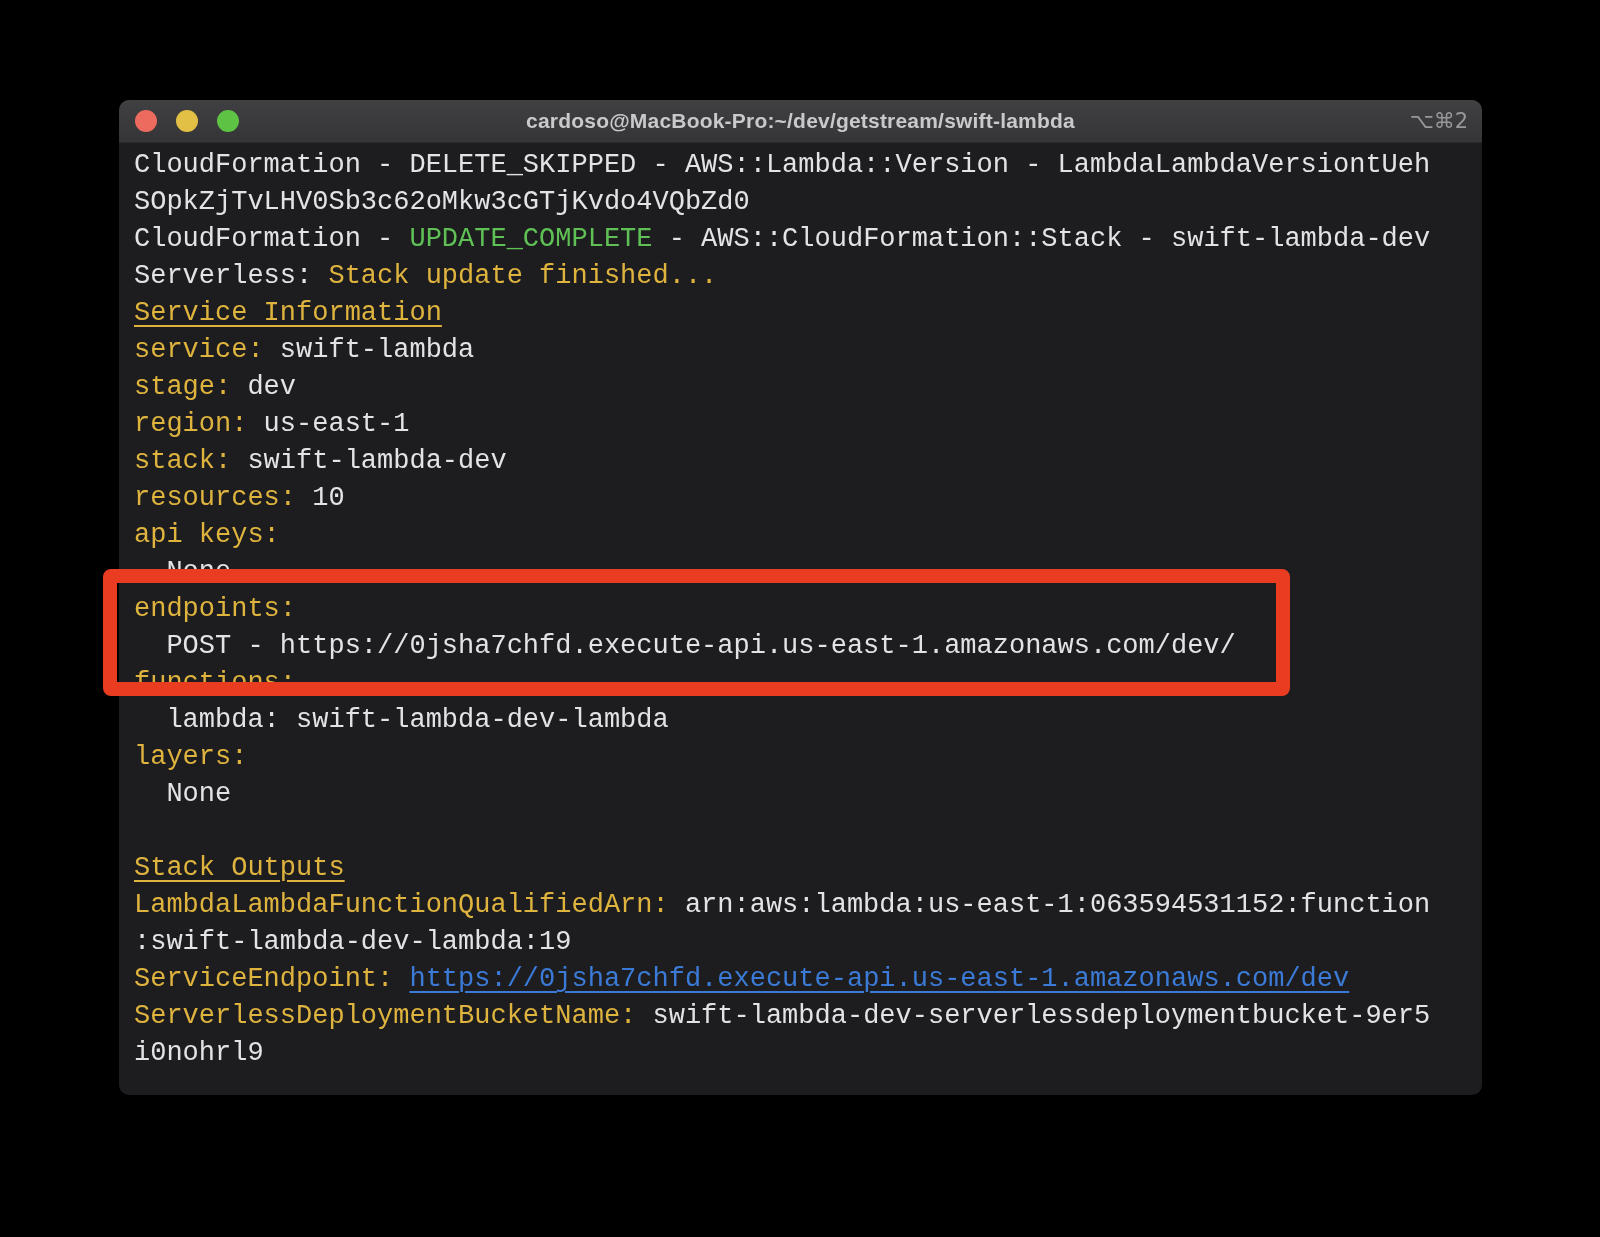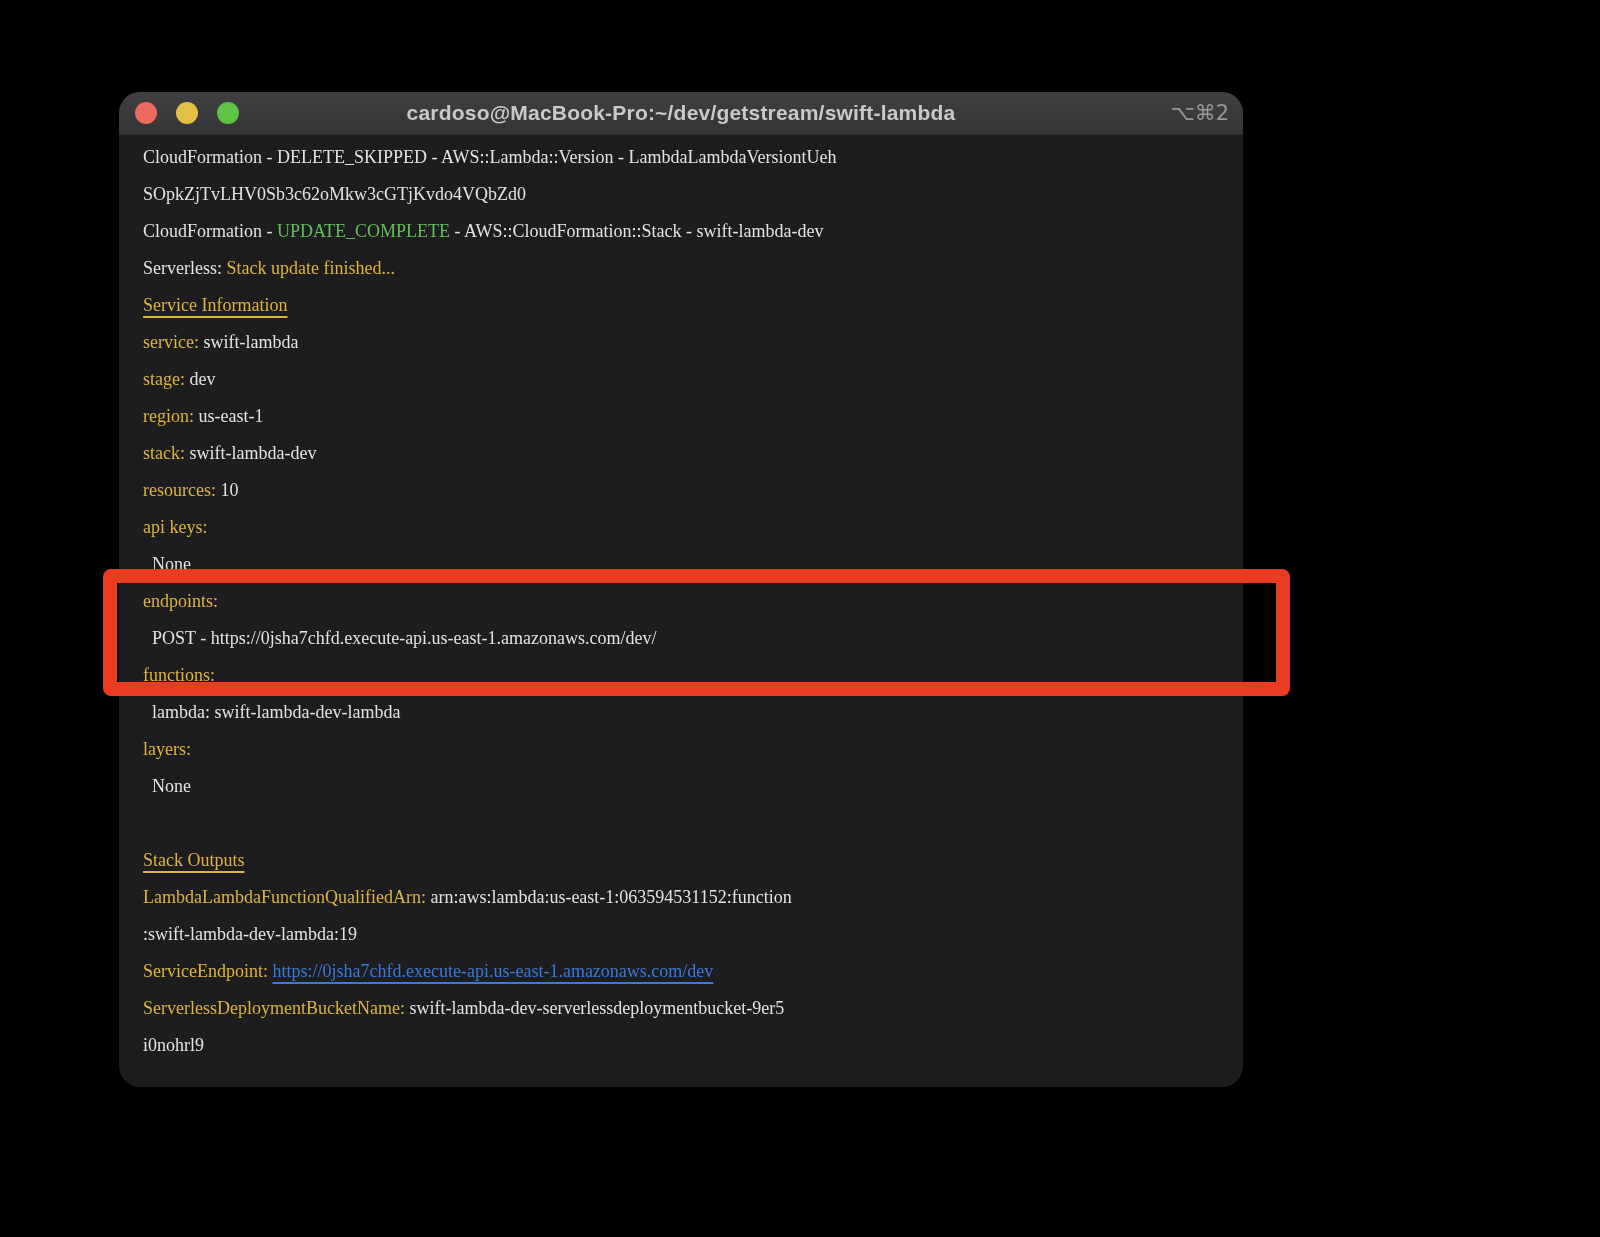--- a/index.html
+++ b/index.html
@@ -17,22 +17,22 @@
     --annotation: #e93c20;
     --light_red: #ed6a5e;
     --light_yellow: #e2bf45;
     --light_green: #5ec244;
   }
   * { margin:0; padding:0; box-sizing:border-box; }
   html,body { width:1600px; height:1237px; background:var(--bg); overflow:hidden; }
   .stage { position:relative; width:1600px; height:1237px; background:var(--bg); }
 
   .window {
-    position:absolute; left:119px; top:92px; width:1124px; height:995px;
-    background:var(--window_bg); border-radius:21px; overflow:hidden;
+    position:absolute; left:119px; top:100px; width:1363px; height:995px;
+    background:var(--window_bg); border-radius:10px; overflow:hidden;
     box-shadow:0 18px 50px rgba(0,0,0,0.55);
   }
   .titlebar {
     position:relative; height:43px;
     background:linear-gradient(var(--titlebar_top), var(--titlebar_bottom));
     border-bottom:1px solid var(--titlebar_border);
     display:flex; align-items:center; justify-content:center;
   }
   .lights {
     position:absolute; left:16px; top:50%; transform:translateY(-50%);
@@ -44,23 +44,23 @@
   .light.green { background:var(--light_green); }
   .title {
     font-family:"Liberation Sans", sans-serif; font-size:21px; font-weight:600;
     color:var(--title_text); letter-spacing:0.2px;
   }
   .shortcut {
     position:absolute; right:14px; top:50%; transform:translateY(-50%);
     font-family:"DejaVu Sans", sans-serif; font-size:21px; color:var(--shortcut_text);
   }
   .content {
-    padding:4px 9px 0 24px;
-    font-family:Liberation Serif, serif;
-    font-size:18px; line-height:37px;
+    padding:4px 9px 0 15px;
+    font-family:Liberation Mono, monospace;
+    font-size:27px; line-height:37px;
     color:var(--text);
     white-space:pre;
   }
   .line { height:37px; }
   .seg-plain { color:var(--text); }
   .seg-key { color:var(--yellow); }
   .seg-green { color:var(--green); }
   .seg-heading { color:var(--yellow); text-decoration:underline; text-underline-offset:5px; text-decoration-thickness:2px; }
   .seg-link { color:var(--blue); text-decoration:underline; text-underline-offset:5px; text-decoration-thickness:2px; }
 

